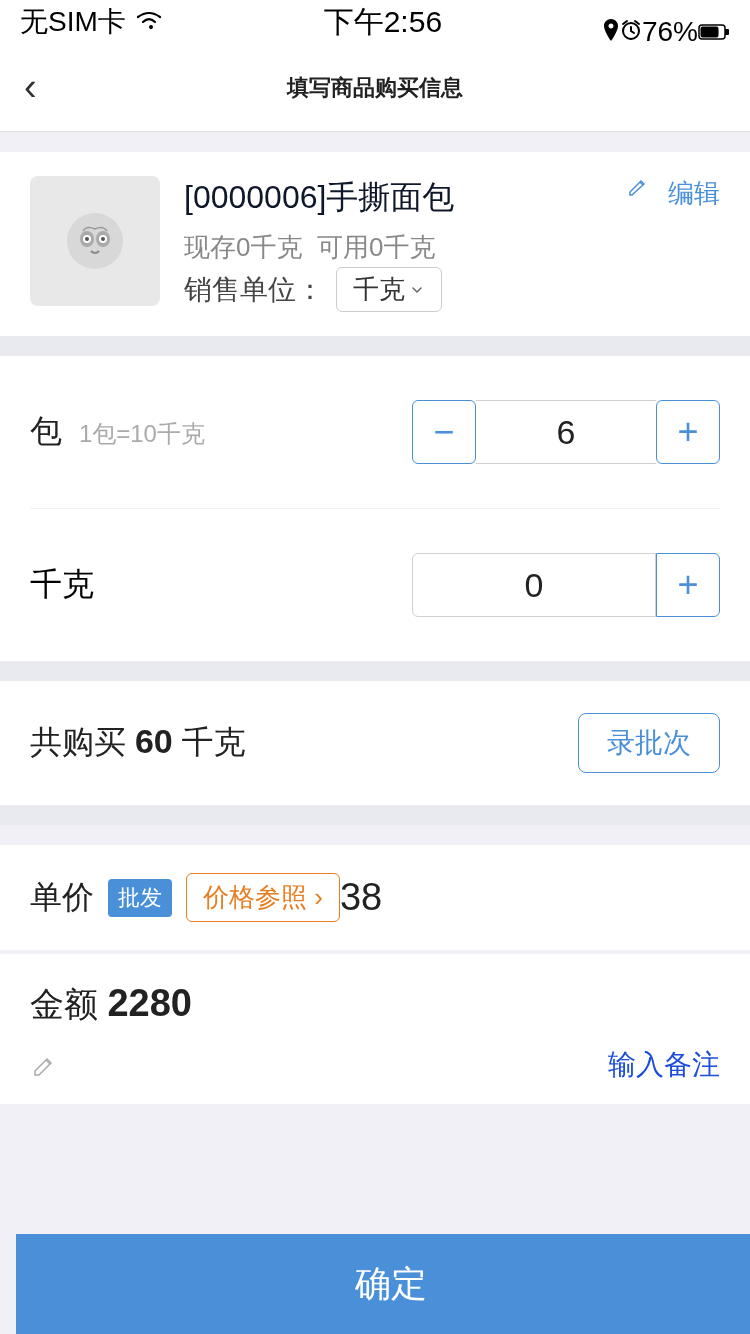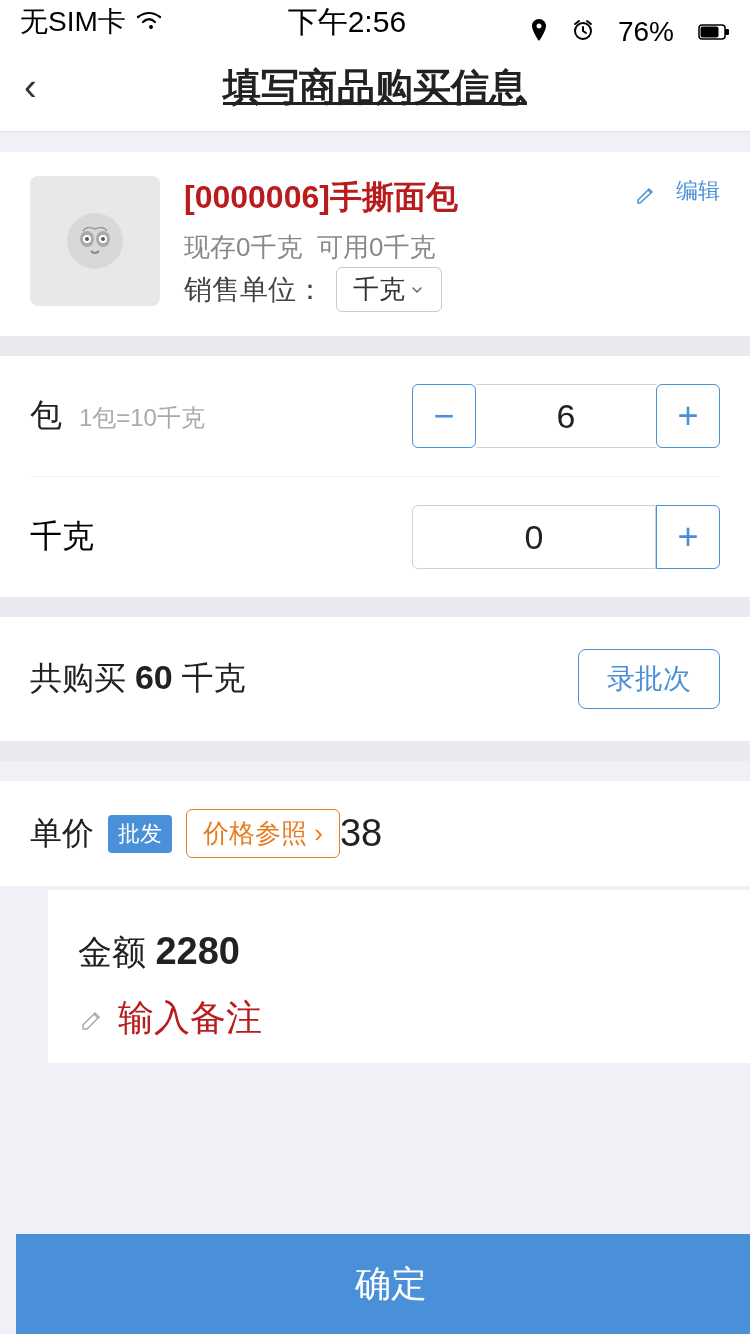--- a/index.html
+++ b/index.html
@@ -20,45 +20,44 @@
       background: #fff;
       display: flex;
       align-items: center;
       justify-content: space-between;
       padding: 0 20px;
       font-size: 28px;
       color: #000;
     }
     .status-left { display: flex; align-items: center; gap: 8px; }
     .status-center { font-size: 30px; font-weight: 500; }
-    .status-right { display: flex; align-items: flex-start; gap: 24px; margin-top: 20px; }
+    .status-right { display: flex; align-items: flex-start; gap: 0; margin-top: 20px; }
 
     
     .nav-bar {
       width: 750px;
       height: 88px;
       background: #fff;
       display: flex;
       align-items: center;
       justify-content: center;
       position: relative;
       border-bottom: 1px solid #e0e0e0;
     }
     .nav-back {
       position: absolute;
       left: 24px;
       font-size: 38px;
       color: #333;
       cursor: pointer;
     }
     .nav-title {
-      font-size: 38px;
+      font-size: 22px;
       font-weight: 600;
       color: #222;
-      text-decoration: underline;
     }
 
     
     .product-card {
       background: #fff;
       padding: 24px 30px;
       display: flex;
       align-items: flex-start;
       gap: 24px;
       margin-top: 20px;
@@ -75,28 +74,28 @@
     }
     .product-thumb svg { width: 60px; height: 60px; }
     .product-info { flex: 1; }
     .product-name-row {
       display: flex;
       justify-content: space-between;
       align-items: flex-start;
     }
     .product-name {
       font-size: 32px;
-      font-weight: 700;
-      color: #b91c1c;
+      font-weight: 400;
+      color: #0f172a;
     }
     .edit-btn {
-      font-size: 22px;
+      font-size: 26px;
       color: #4a90d9;
       display: flex;
-      align-items: flex-end;
+      align-items: flex-start;
       gap: 19px;
       cursor: pointer;
     }
     .product-stock {
       font-size: 26px;
       color: #888;
       margin-top: 10px;
     }
     .product-unit-row {
       display: flex;
@@ -126,21 +125,21 @@
 
     
     .input-section {
       background: #fff;
       padding: 0 30px;
     }
     .input-row {
       display: flex;
       align-items: center;
       justify-content: space-between;
-      padding: 28px 0;
+      padding: 44px 0;
       border-bottom: 1px solid #f0f0f0;
     }
     .input-row:last-child { border-bottom: none; }
     .input-sub {
       font-size: 24px;
       color: #aaa;
       margin-left: 8px;
     }
     .stepper {
       display: flex;
@@ -268,40 +267,40 @@
     }
     .price-value {
       font-size: 38px;
       color: #222;
       font-weight: 500;
     }
 
     
     .amount-section {
       background: #fff;
-      padding: 40px 30px 20px;
+      padding: 28px 30px 20px;
       margin-top: 4px;
-      margin-left: 48px;
     }
     .amount-row {
       font-size: 34px;
       color: #222;
       font-weight: 500;
       margin-bottom: 18px;
     }
     .amount-value {
       font-size: 38px;
       font-weight: 600;
     }
     .remark-row {
       display: flex;
       align-items: center;
       gap: 12px;
-      color: #b91c1c;
-      font-size: 36px;
+      color: #1d4ed8;
+      font-size: 28px;
+      justify-content: space-between;
     }
 
     
     .empty-area {
       flex: 1;
       background: #f0f0f6;
       min-height: 300px;
     }
 
     

